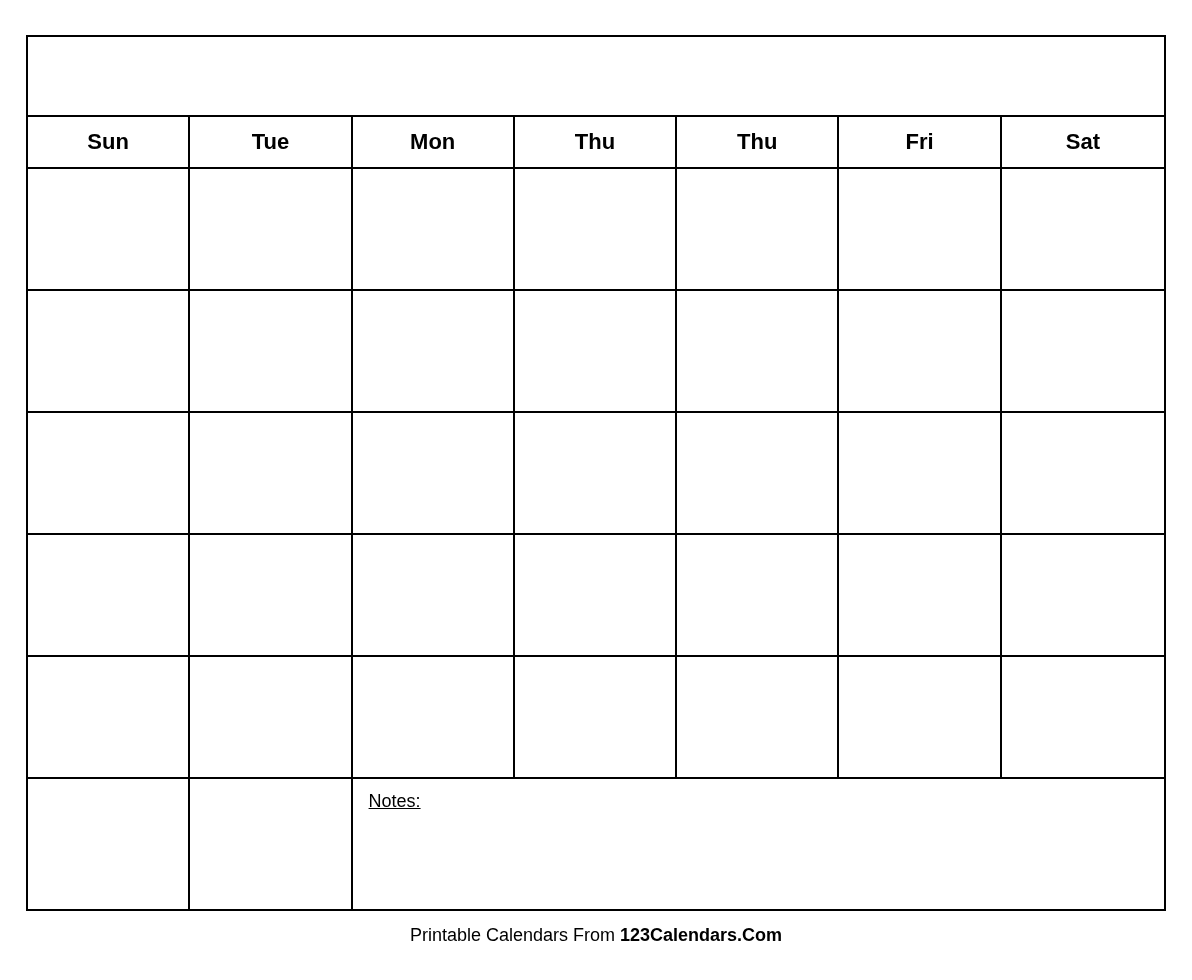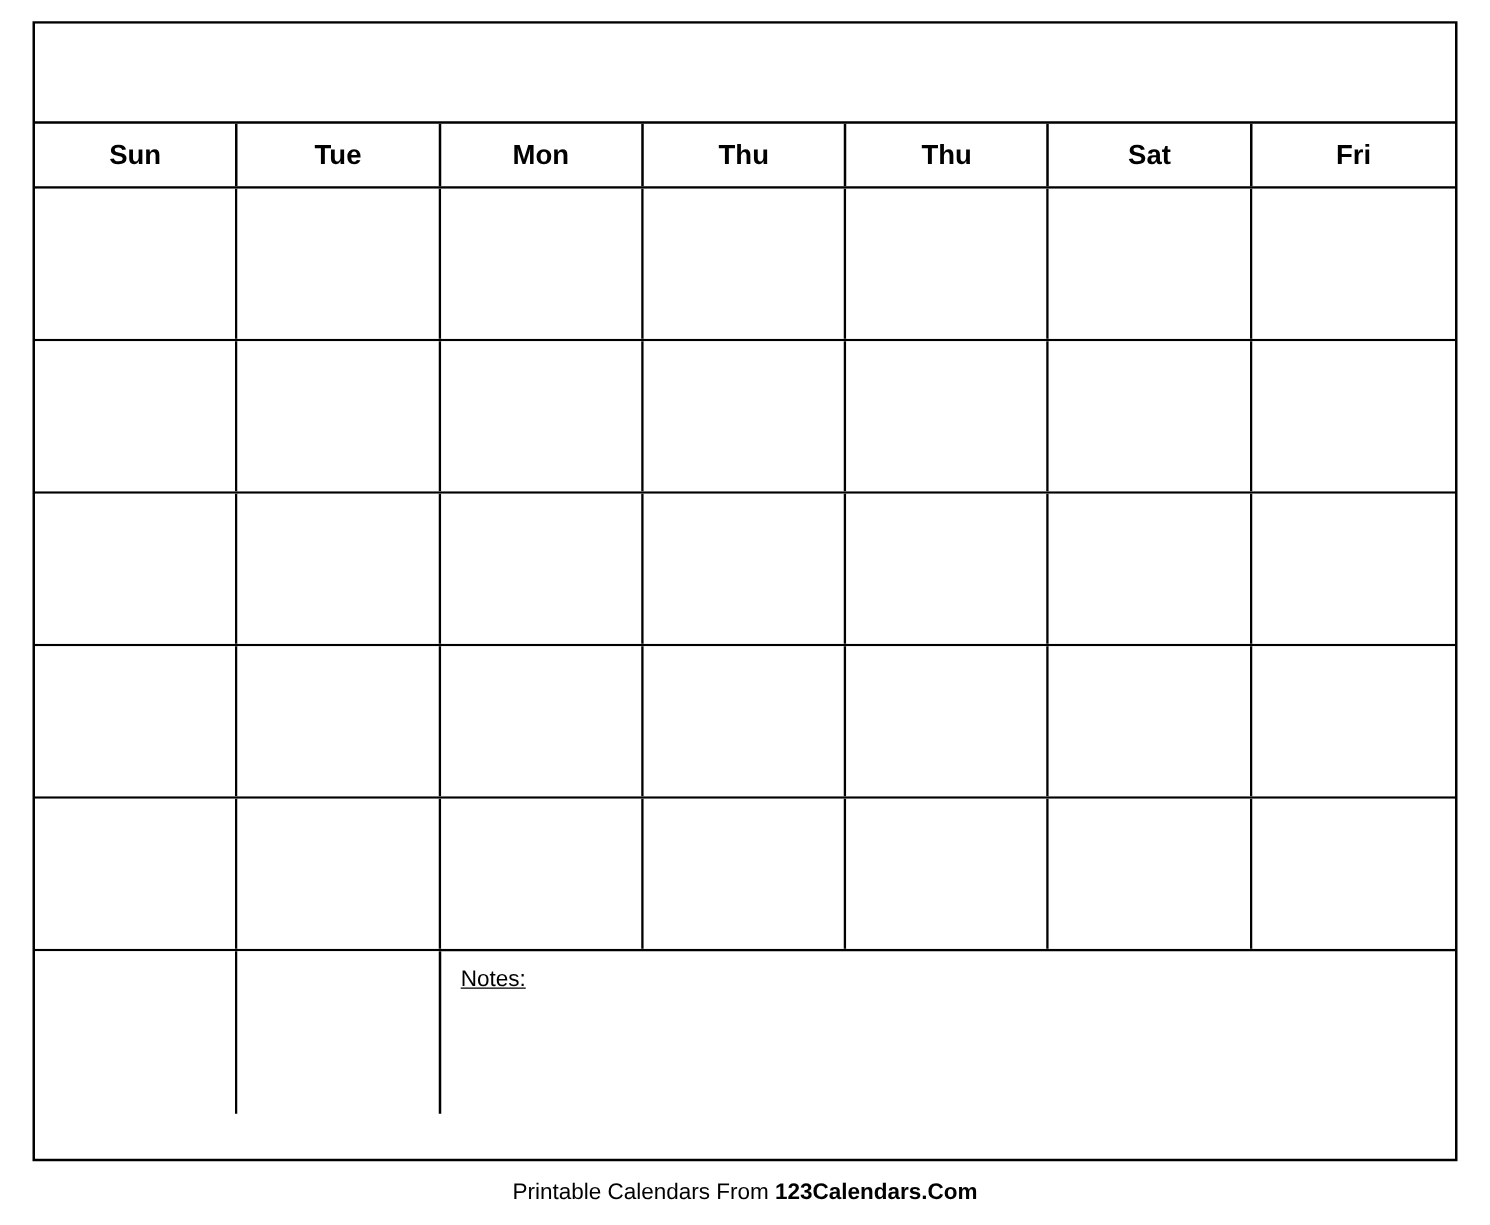--- a/index.html
+++ b/index.html
@@ -87,21 +87,21 @@
       display: grid;
       grid-template-columns: 1fr 1fr 5fr;
       border-bottom: none;
     }
 
     .last-row .calendar-cell {
       height: 130px;
     }
 
     .notes-cell {
-      height: 166px;
+      height: 130px;
       border-right: none;
       padding: 12px 16px;
       grid-column: 3 / 8;
     }
 
     .notes-label {
       font-size: 18px;
       text-decoration: underline;
     }
 
@@ -123,22 +123,22 @@
   <div class="calendar-container">
 
     <div class="calendar-title-row"></div>
 
     <div class="calendar-header">
       <div class="header-cell">Sun</div>
       <div class="header-cell">Tue</div>
       <div class="header-cell">Mon</div>
       <div class="header-cell">Thu</div>
       <div class="header-cell">Thu</div>
+      <div class="header-cell">Fri</div>
       <div class="header-cell">Sat</div>
-      <div class="header-cell">Fri</div>
     </div>
 
     <div class="calendar-body">
 
       <div class="calendar-row">
         <div class="calendar-cell"></div>
         <div class="calendar-cell"></div>
         <div class="calendar-cell"></div>
         <div class="calendar-cell"></div>
         <div class="calendar-cell"></div>

